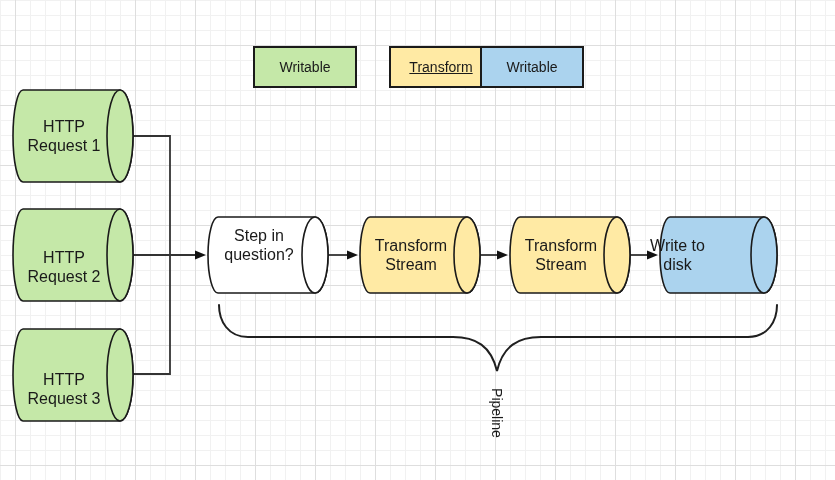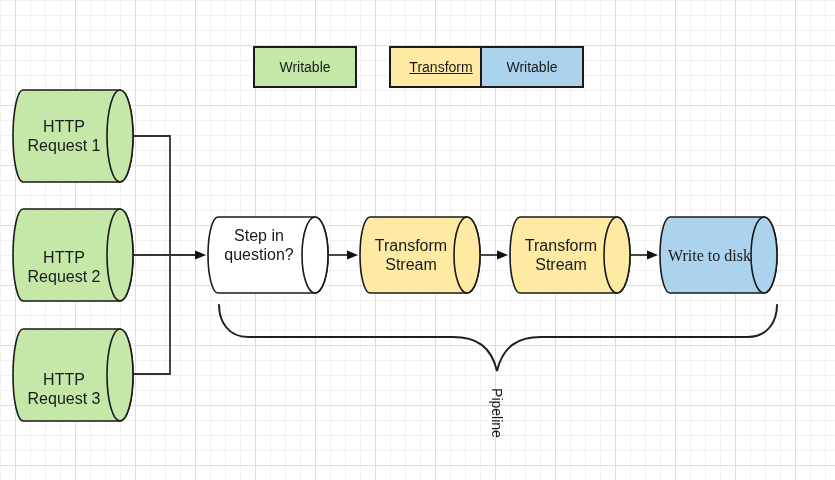--- a/index.html
+++ b/index.html
@@ -104,17 +104,17 @@
       </div>
     </div>
 
   <div id="labels">
       <div class="cyl-label" style="left: 21px; top: 90px; width: 86px; height: 92px;">HTTP Request 1</div>
       <div class="cyl-label" style="left: 21px; top: 209px; width: 86px; height: 116px;">HTTP Request 2</div>
       <div class="cyl-label" style="left: 21px; top: 329px; width: 86px; height: 120px;">HTTP Request 3</div>
       <div class="cyl-label" style="left: 216px; top: 217px; width: 86px; height: 56px;">Step in question?</div>
       <div class="cyl-label" style="left: 368px; top: 217px; width: 86px; height: 76px;">Transform Stream</div>
       <div class="cyl-label" style="left: 518px; top: 217px; width: 86px; height: 76px;">Transform Stream</div>
-      <div class="cyl-label" style="left: 668px; top: 217px; width: 83px; height: 76px; font-family: Liberation Serif, serif;">Write to disk</div>
+      <div class="cyl-label" style="left: 636px; top: 217px; width: 83px; height: 76px;">Write to disk</div>
     </div>
 
   <div class="pipeline-label">Pipeline</div>
 </div>
 
 </body></html>

